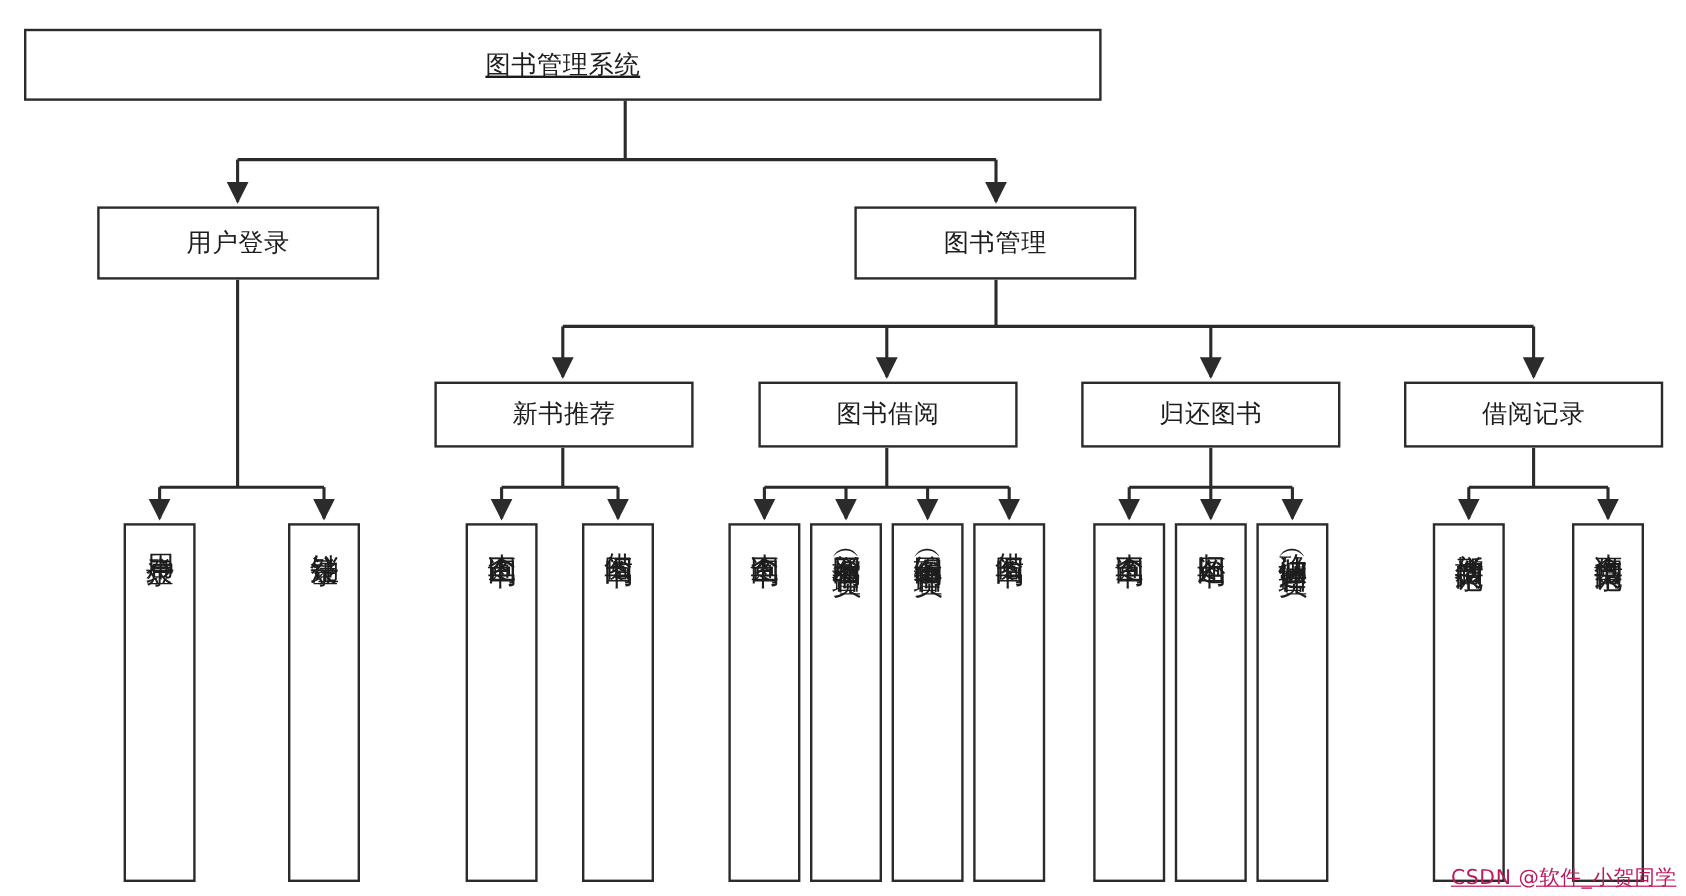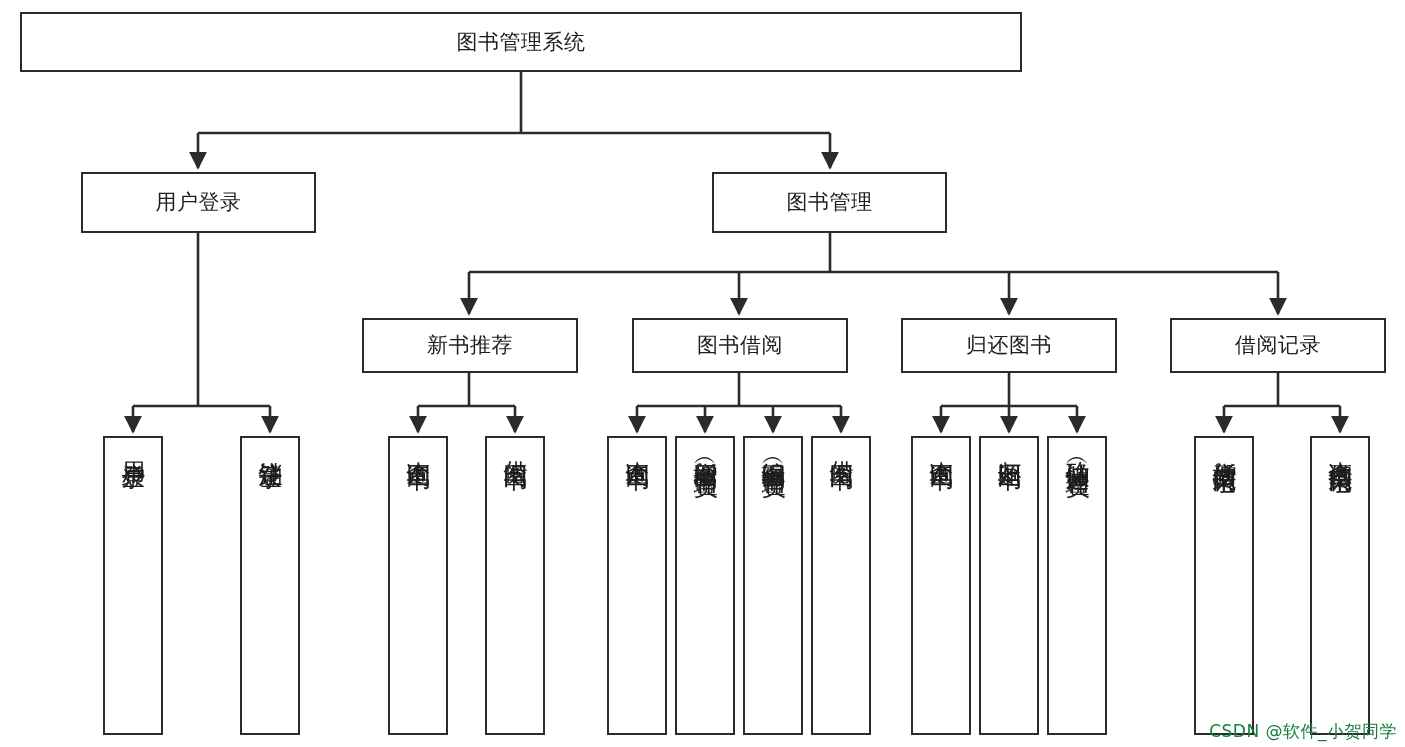--- a/index.html
+++ b/index.html
@@ -50,25 +50,26 @@
     font-size:24px;
     line-height:1.04;
     letter-spacing:2px;
     white-space:pre;
   }
   #watermark{
     position:absolute;
     right:8px;
     bottom:4px;
     font-size:17px;
-    color:#15803d;
+    color:#be185d;
     letter-spacing:0.5px;
     z-index:9;
     white-space:nowrap;
     user-select:none;
+    text-decoration:underline;
   }
 </style>
 </head>
 <body>
 
 <div id="canvas">
 
   <svg id="wires" viewBox="0 0 1405 747" xmlns="http://www.w3.org/2000/svg">
     <defs>
       <marker id="arrow" viewBox="0 0 10 10" refX="9" refY="5" markerWidth="7" markerHeight="7" orient="auto-start-reverse">
@@ -116,21 +117,21 @@
       <path d="M 1009 406 L 1009 432" marker-end="url(#arrow)"></path>
       <path d="M 1077 406 L 1077 432" marker-end="url(#arrow)"></path>
 
       <path d="M 1278 373 L 1278 406"></path>
       <path d="M 1224 406 L 1340 406"></path>
       <path d="M 1224 406 L 1224 432" marker-end="url(#arrow)"></path>
       <path d="M 1340 406 L 1340 432" marker-end="url(#arrow)"></path>
     </g>
   </svg>
 
-  <div class="node" style="left:20px;top:12px;width:1002px;height:60px;">
+  <div class="node" style="left:20px;top:24px;width:898px;height:60px;text-decoration:underline;">
     <span class="label">图书管理系统</span>
   </div>
 
   <div class="node" style="left:81px;top:172px;width:235px;height:61px;">
     <span class="label">用户登录</span>
   </div>
   <div class="node" style="left:712px;top:172px;width:235px;height:61px;">
     <span class="label">图书管理</span>
   </div>
 

